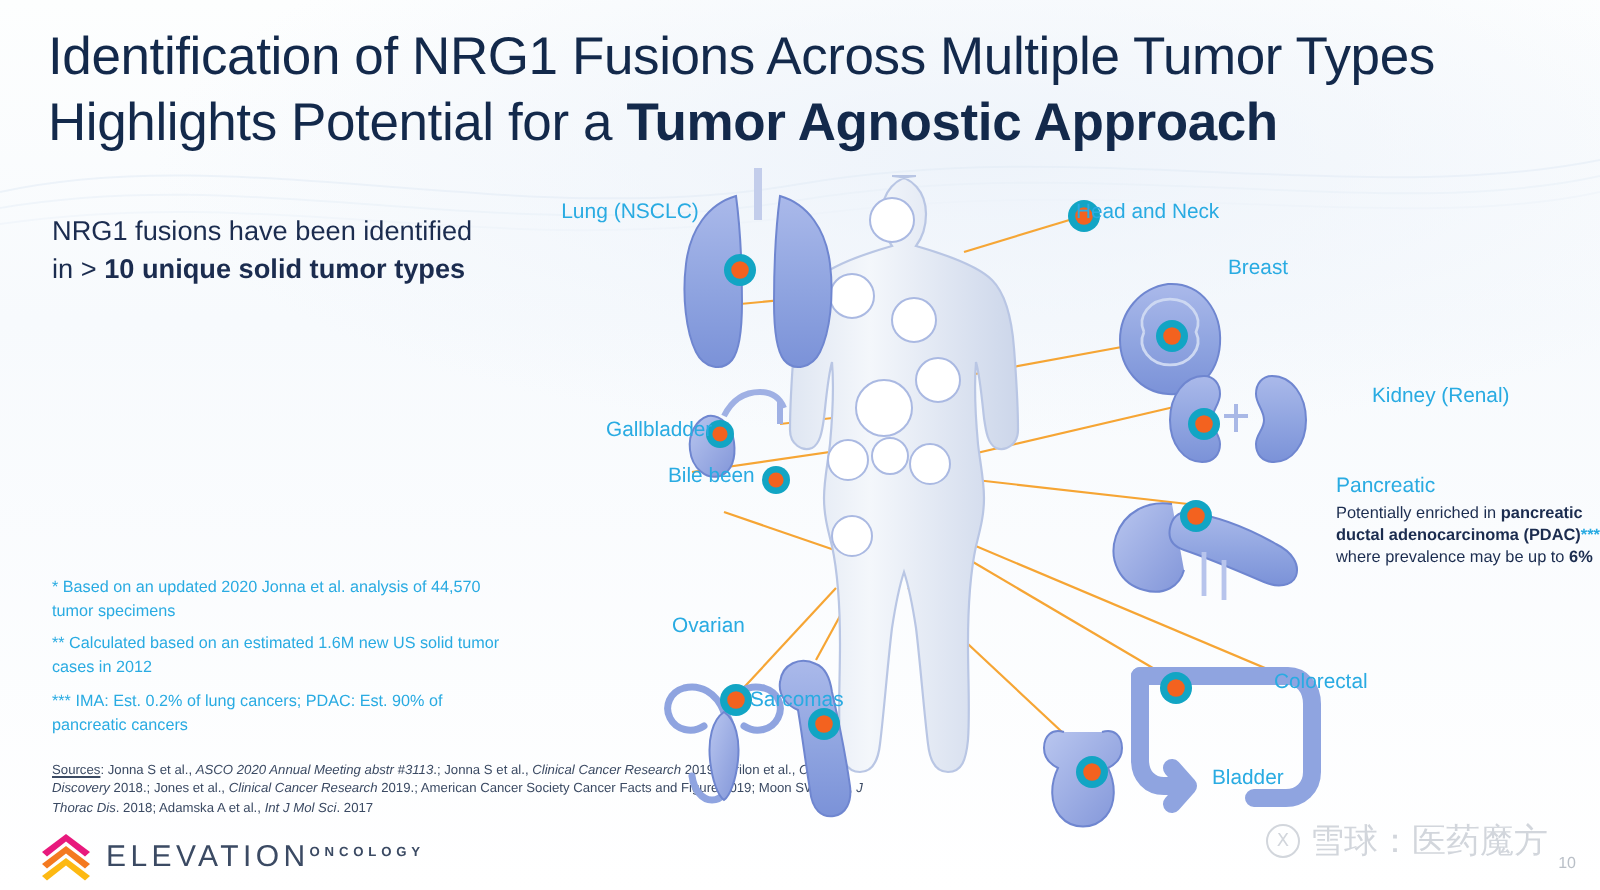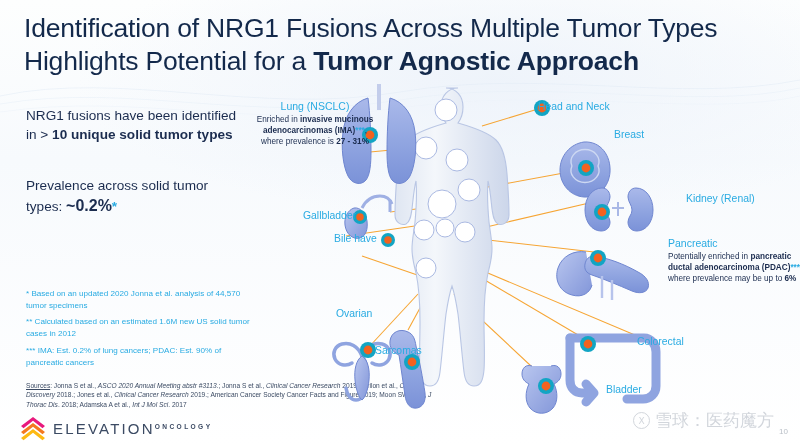--- a/index.html
+++ b/index.html
@@ -110,23 +110,20 @@
   </svg>
 
   <div id="title">
     <span>Identification of NRG1 Fusions Across Multiple Tumor Types Highlights Potential for a </span><b>Tumor Agnostic Approach</b>
   </div>
 
   <div class="lead" id="lead1">
     <span>NRG1 fusions have been identified in &gt; </span><b>10 unique solid tumor types</b>
   </div>
 
-  <div class="lead" id="lead2">
-    <span>Prevalence across solid tumor types: </span><b style="font-size:16px">~0.2%</b><span class="accent">*</span>
-  </div>
 
 
   <div id="footnotes">
     <p>* Based on an updated 2020 Jonna et al. analysis of 44,570 tumor specimens</p>
     <p>** Calculated based on an estimated 1.6M new US solid tumor cases in 2012</p>
     <p>*** IMA: Est. 0.2% of lung cancers;  PDAC: Est. 90% of pancreatic cancers</p>
   </div>
 
   <div id="sources">
     <u>Sources</u><span>: Jonna S et al., </span><i>ASCO 2020 Annual Meeting abstr #3113</i><span>.; Jonna S et al., </span><i>Clinical Cancer Research</i><span> 2019.;</span>
@@ -296,37 +293,34 @@
           <circle cx="296" cy="306" r="4.4" fill="#f3621f"></circle>
         <circle cx="118" cy="270" r="8" fill="#12a5c4"></circle>
           <circle cx="118" cy="270" r="4.4" fill="#f3621f"></circle>
         <circle cx="162" cy="282" r="8" fill="#12a5c4"></circle>
           <circle cx="162" cy="282" r="4.4" fill="#f3621f"></circle>
       </g>
     </svg>
 
     <div class="callout" id="co-lung" style="position:absolute;left:2px;top:20px;width:126px;">
       <div class="hdr">Lung (NSCLC)</div>
-      <div class="bdy">
-        <span>Enriched in </span><b>invasive mucinous adenocarcinomas (IMA)</b><span class="stars">***</span><span>, where prevalence is </span><b>27 - 31%</b>
-      </div>
     </div>
 
     <div class="callout" id="co-panc" style="position:absolute;left:418px;top:157px;width:136px;">
       <div class="hdr">Pancreatic</div>
       <div class="bdy">
         <span>Potentially enriched in </span><b>pancreatic ductal adenocarcinoma (PDAC)</b><span class="stars">***</span><span> where prevalence may be up to </span><b>6%</b>
       </div>
     </div>
 
   </div>
 
   <div class="organlabel" id="lbl-headneck">Head and Neck</div>
   <div class="organlabel" id="lbl-breast">Breast</div>
   <div class="organlabel" id="lbl-kidney">Kidney (Renal)</div>
   <div class="organlabel" id="lbl-gallbladder">Gallbladder</div>
-  <div class="organlabel" id="lbl-bileduct">Bile have</div>
+  <div class="organlabel" id="lbl-bileduct">Bile been</div>
   <div class="organlabel" id="lbl-ovarian">Ovarian</div>
   <div class="organlabel" id="lbl-sarcomas">Sarcomas</div>
   <div class="organlabel" id="lbl-colorectal">Colorectal</div>
   <div class="organlabel" id="lbl-bladder">Bladder</div>
 
 </div>
 
 </body></html>

